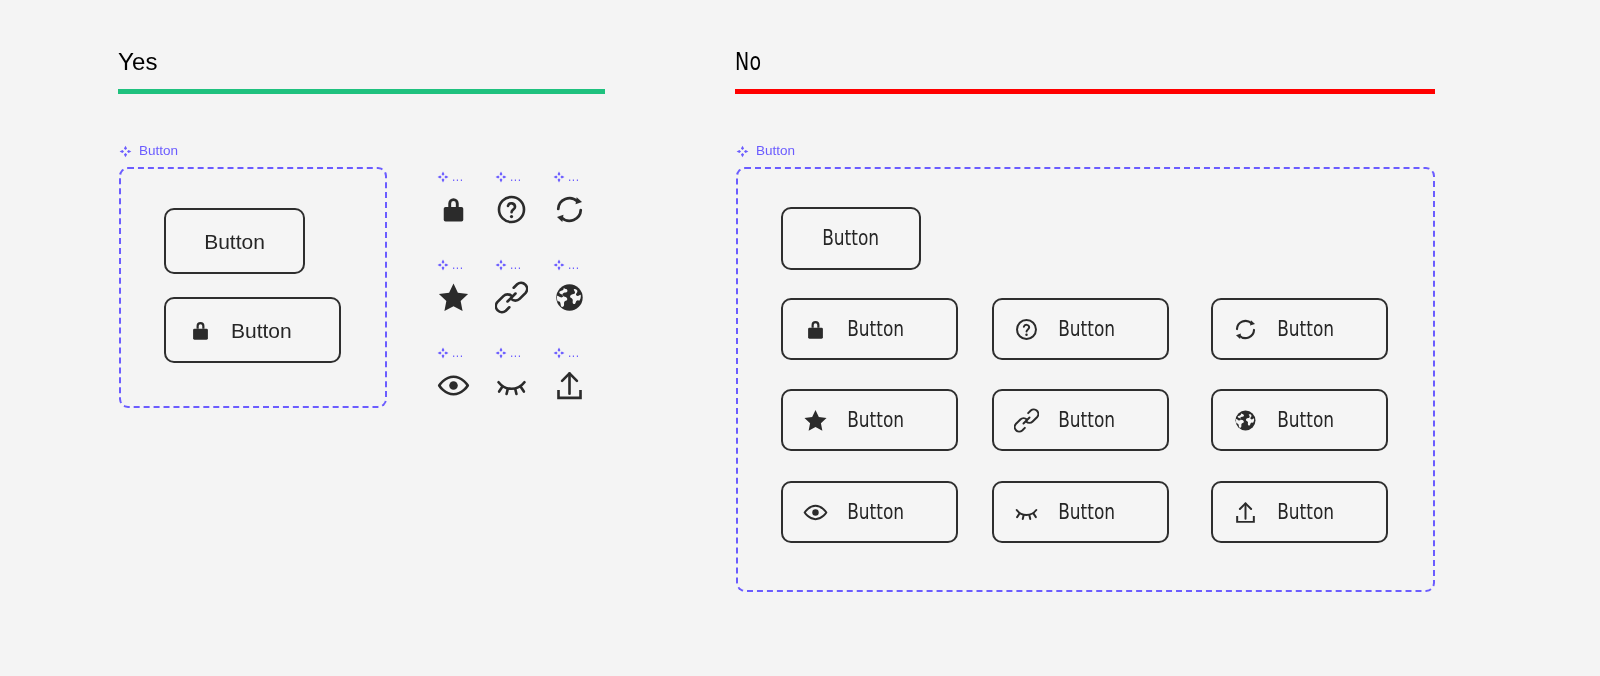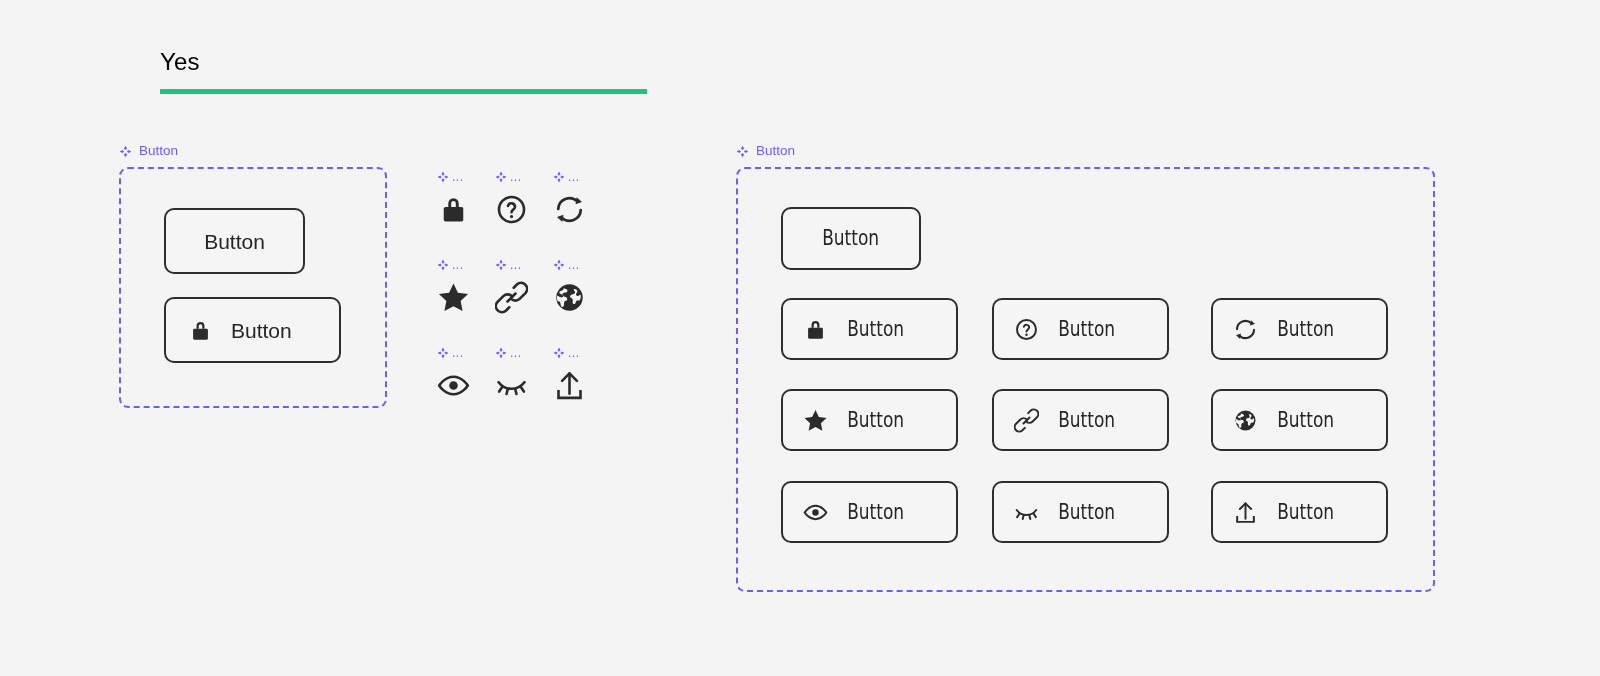--- a/index.html
+++ b/index.html
@@ -16,21 +16,20 @@
   }
 
   .stage {
     position: absolute;
     inset: 0;
   }
 
   
   .section-head {
     position: absolute;
-    margin-left: 42px;
   }
   .section-title {
     font-size: 24px;
     line-height: 28px;
     font-weight: 400;
     letter-spacing: 0.2px;
     white-space: nowrap;
   }
   .section-title.cond {
     font-family: "Liberation Sans Narrow", "DejaVu Sans Condensed", "Liberation Sans", sans-serif;
@@ -222,20 +221,24 @@
   </defs>
 </svg>
 
 <div class="stage">
 
   <div class="section-head" id="head-yes">
     <div class="section-title">Yes</div>
     <div class="section-rule" style="background:#1fc17e"></div>
   </div>
 
+  <div class="section-head" id="head-no">
+    <div class="section-title cond">No</div>
+    <div class="section-rule" style="background:#ff0000"></div>
+  </div>
 
   <div class="fig-label" id="fig-label-yes">
     <svg class="diamond-icon">
         <use href="#sym-diamond"></use>
       </svg>
     <span>Button</span>
   </div>
   <div class="dashed-frame" id="frame-yes"></div>
 
   <div class="btn center" id="yes-btn-plain">

